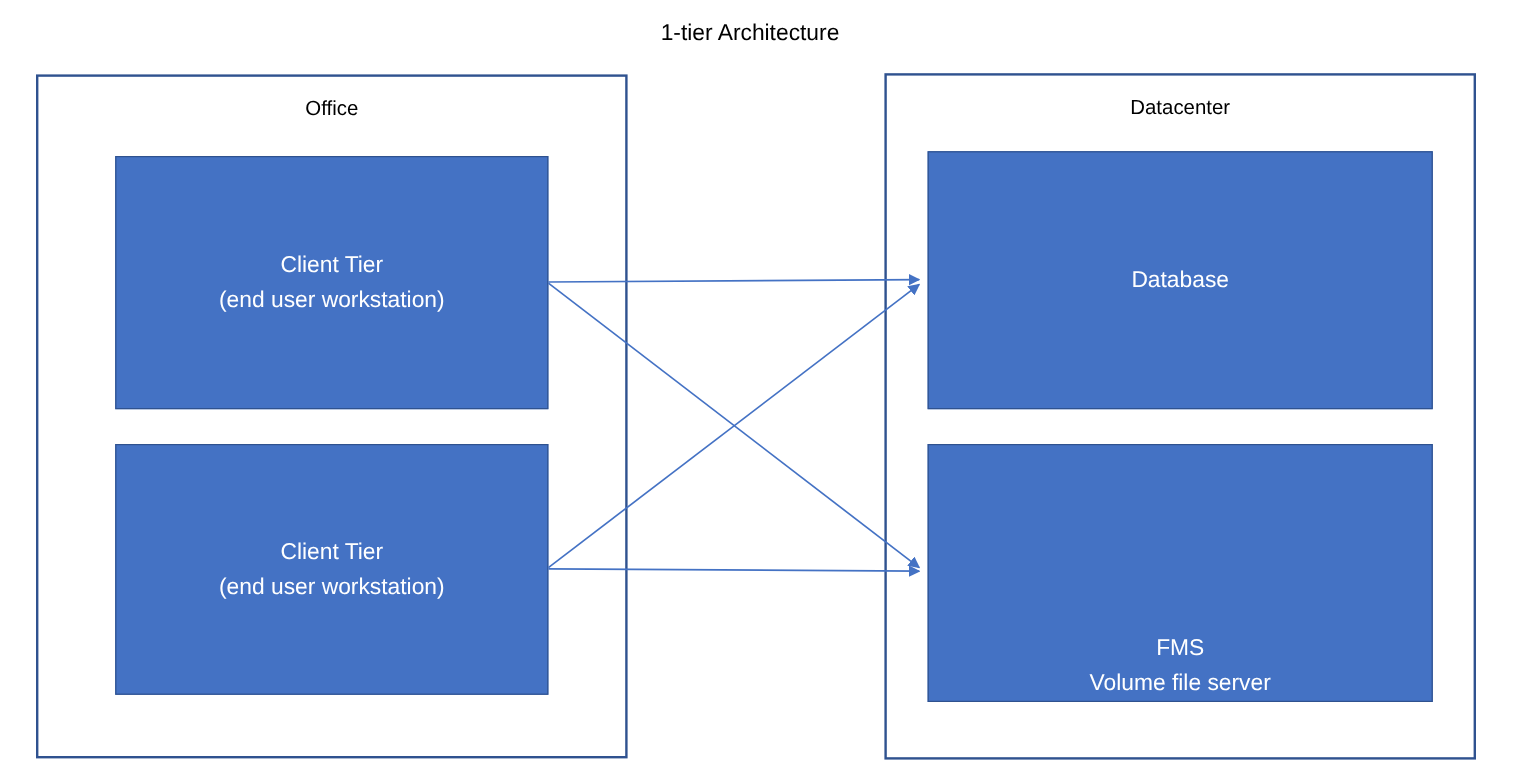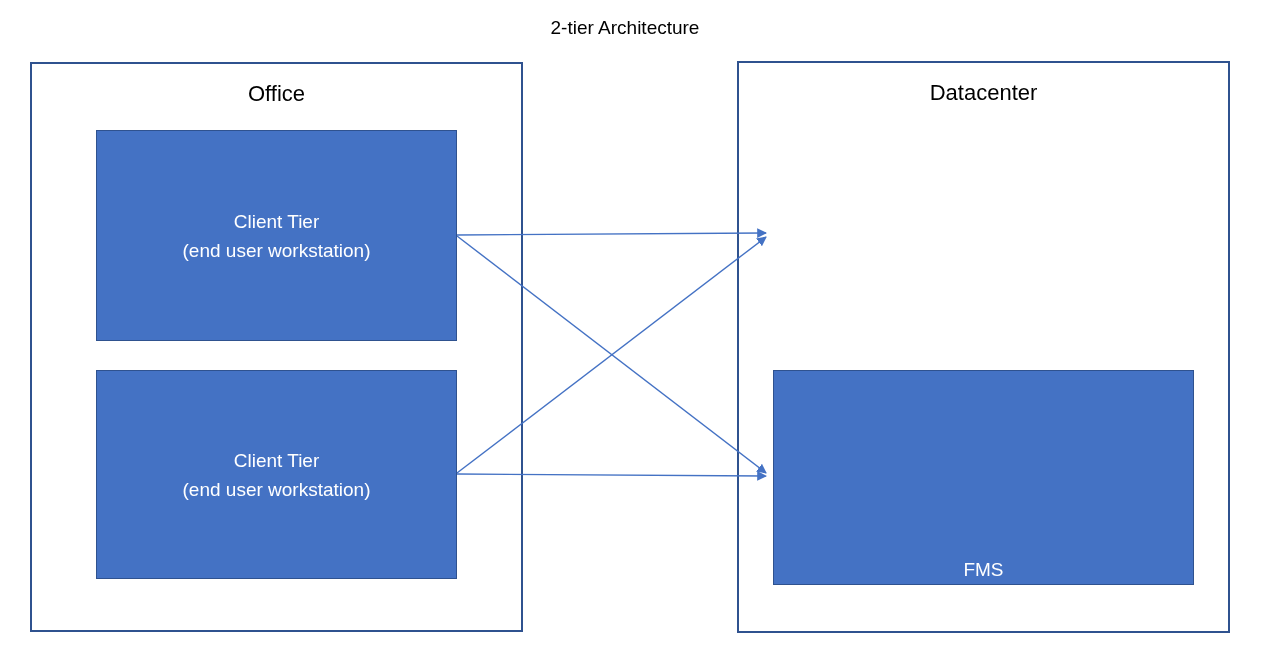--- a/index.html
+++ b/index.html
@@ -39,21 +39,21 @@
     box-sizing:border-box;
   }
   .group-office{left:30px; top:62px; width:493px; height:570px;}
   .group-datacenter{left:737px; top:61px; width:493px; height:572px;}
   .group-label{
     position:absolute;
     top:17px;
     left:0;
     right:0;
     text-align:center;
-    font-size:22px;
+    font-size:17px;
     color:var(--label-text);
   }
   .node{
     position:absolute;
     background:var(--node-fill);
     border:1px solid var(--node-border);
     box-sizing:border-box;
     color:var(--node-text);
     display:flex;
     flex-direction:column;
@@ -78,43 +78,48 @@
     stroke-width:1.4;
     fill:none;
   }
   .arrow-head{fill:var(--arrow);}
 </style>
 </head>
 <body>
 
 <div class="canvas">
 
-  <div class="title">2-tier Architecture</div>
+  <div class="title">1-tier Architecture</div>
 
   <div class="group group-office">
     <div class="group-label">Office</div>
   </div>
 
   <div class="group group-datacenter">
     <div class="group-label">Datacenter</div>
   </div>
 
   <div class="node node-client-1">
     <div class="node-line">Client Tier</div>
     <div class="node-line">(end user workstation)</div>
   </div>
 
   <div class="node node-client-2">
     <div class="node-line">Client Tier</div>
     <div class="node-line">(end user workstation)</div>
   </div>
 
+  <div class="node node-database">
+    <div class="node-line">Database</div>
+
+  </div>
 
   <div class="node node-fms">
     <div class="node-line">FMS</div>
+    <div class="node-line">Volume file server</div>
   </div>
 
   <svg class="edges" width="1277" height="652" viewBox="0 0 1277 652" aria-hidden="true">
     <defs>
       <marker id="arrowhead" viewBox="0 0 10 10" refX="9" refY="5" markerWidth="7" markerHeight="7" orient="auto-start-reverse">
         <path d="M0,0 L10,5 L0,10 Z" class="arrow-head"></path>
       </marker>
     </defs>
     <line class="edge" x1="457" y1="235" x2="766" y2="233" marker-end="url(#arrowhead)"></line>
     <line class="edge" x1="457" y1="236" x2="766" y2="473" marker-end="url(#arrowhead)"></line>

